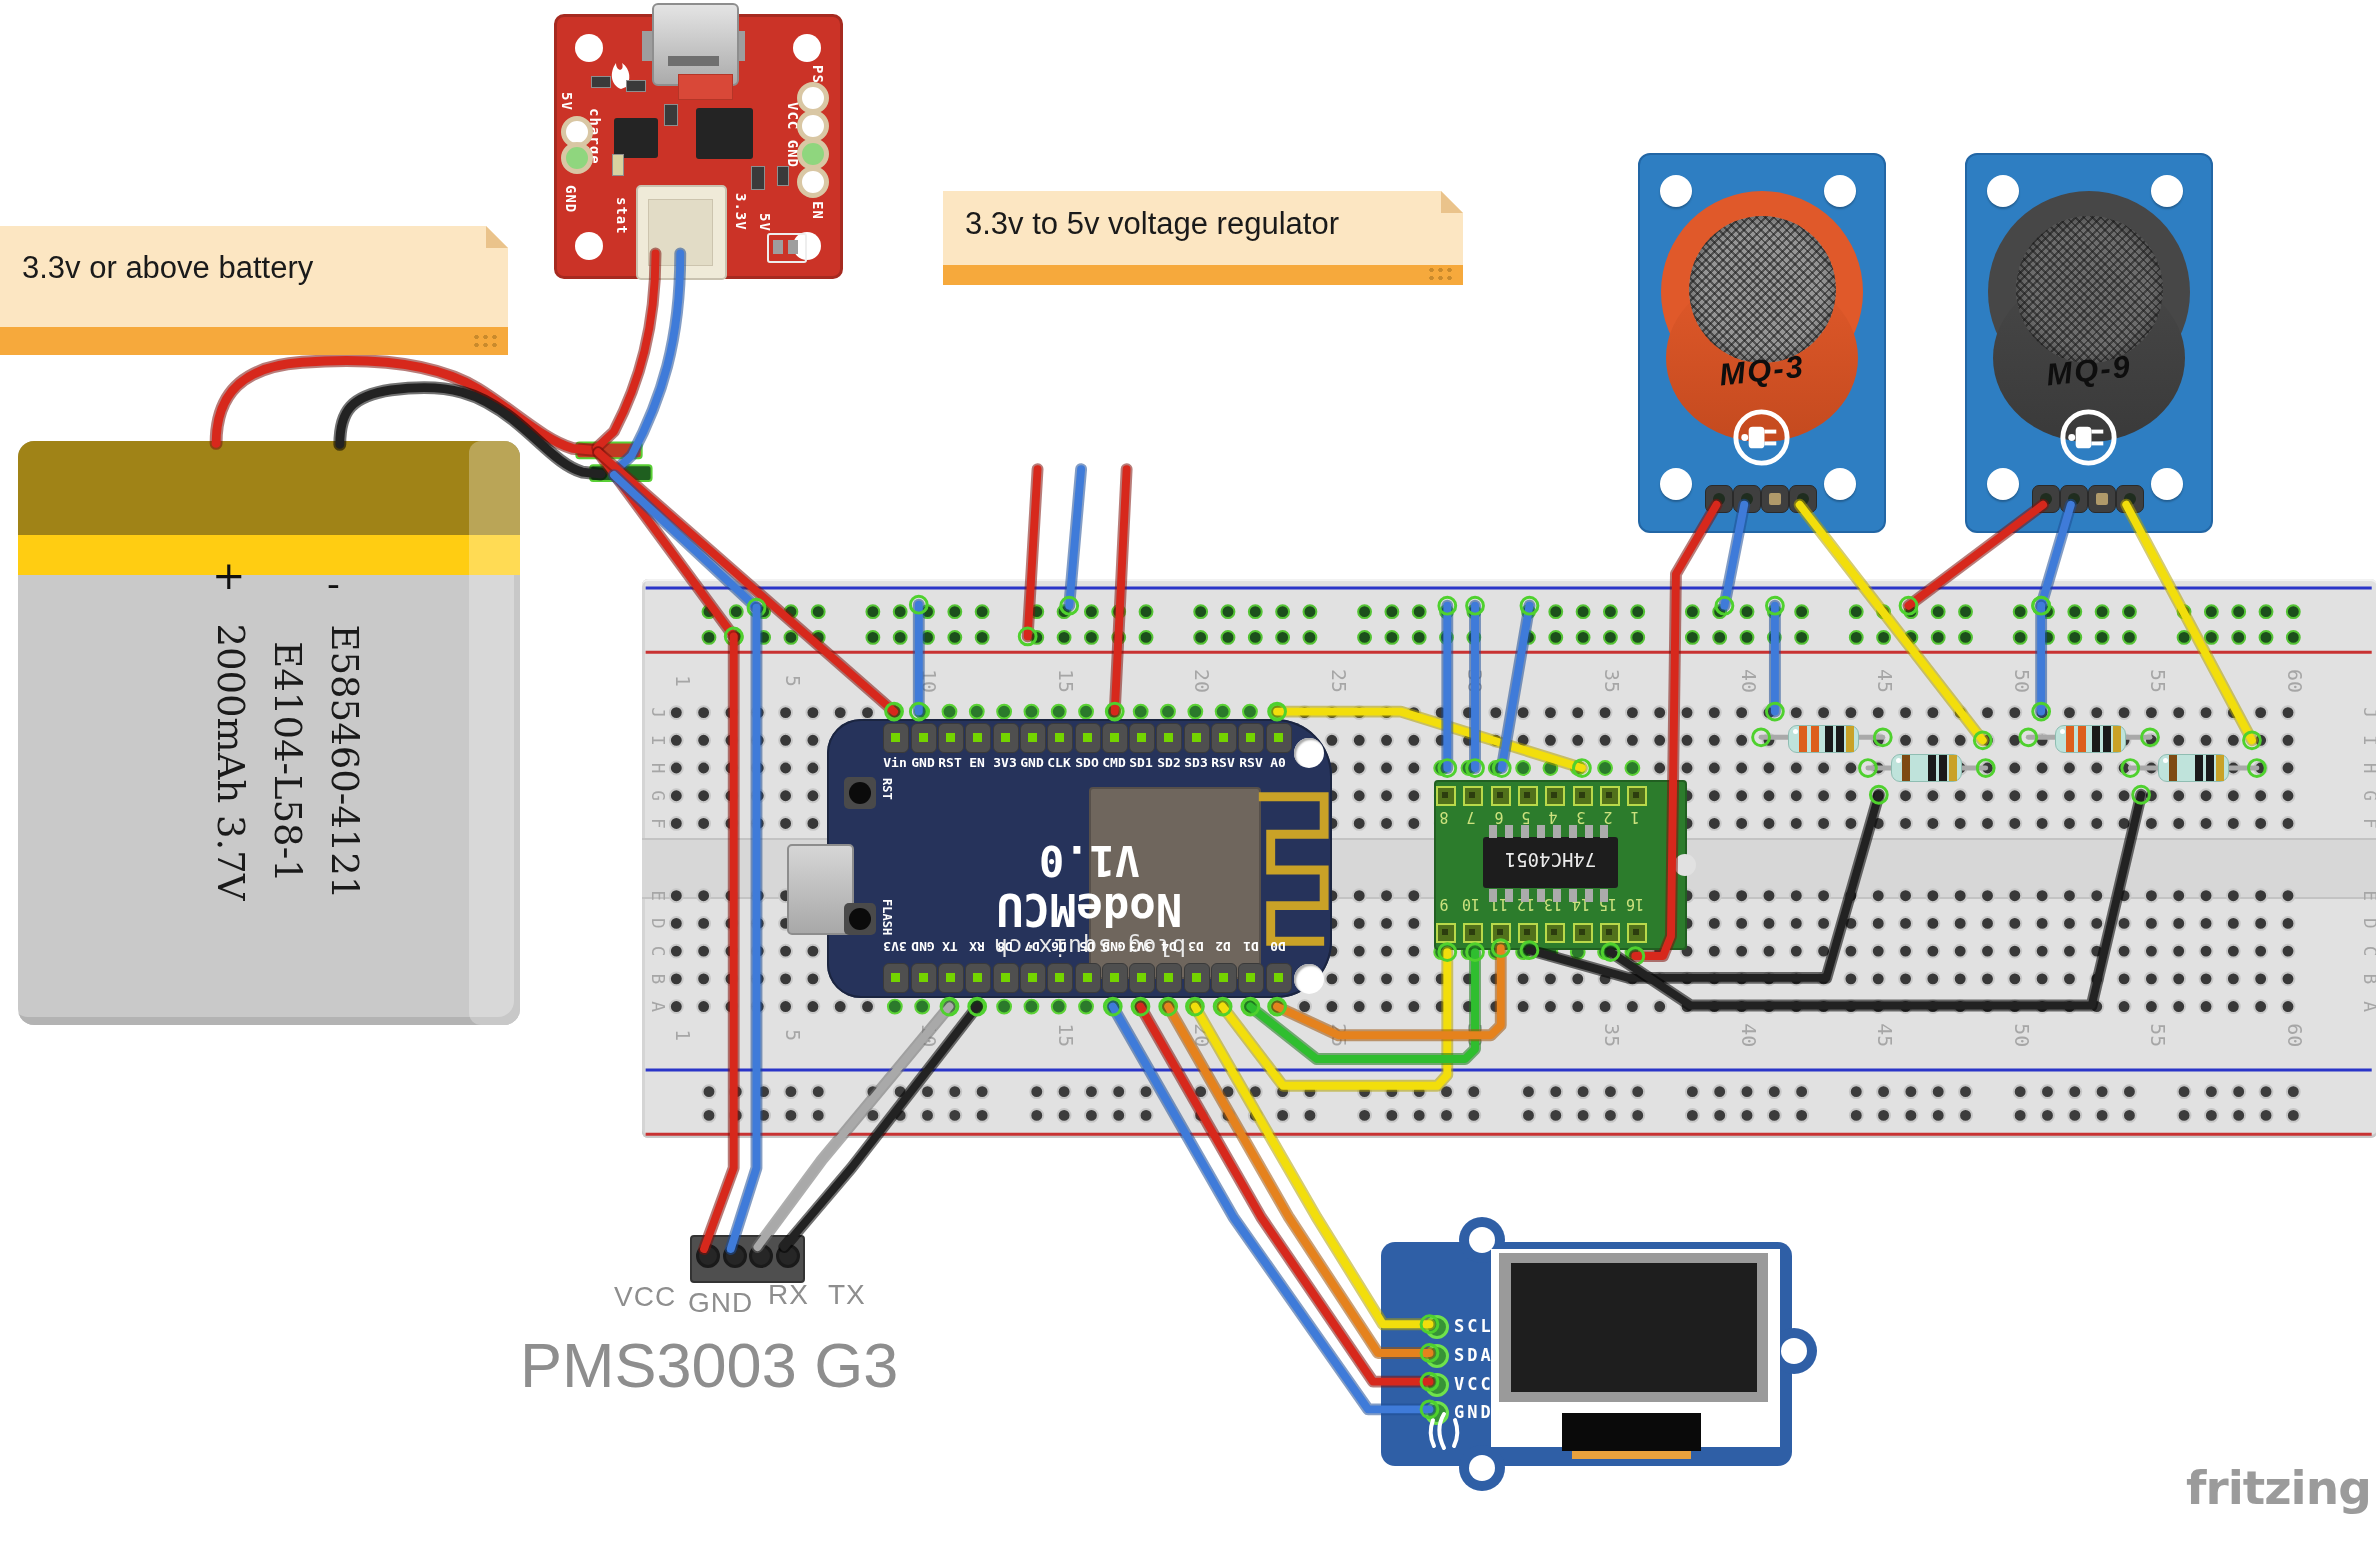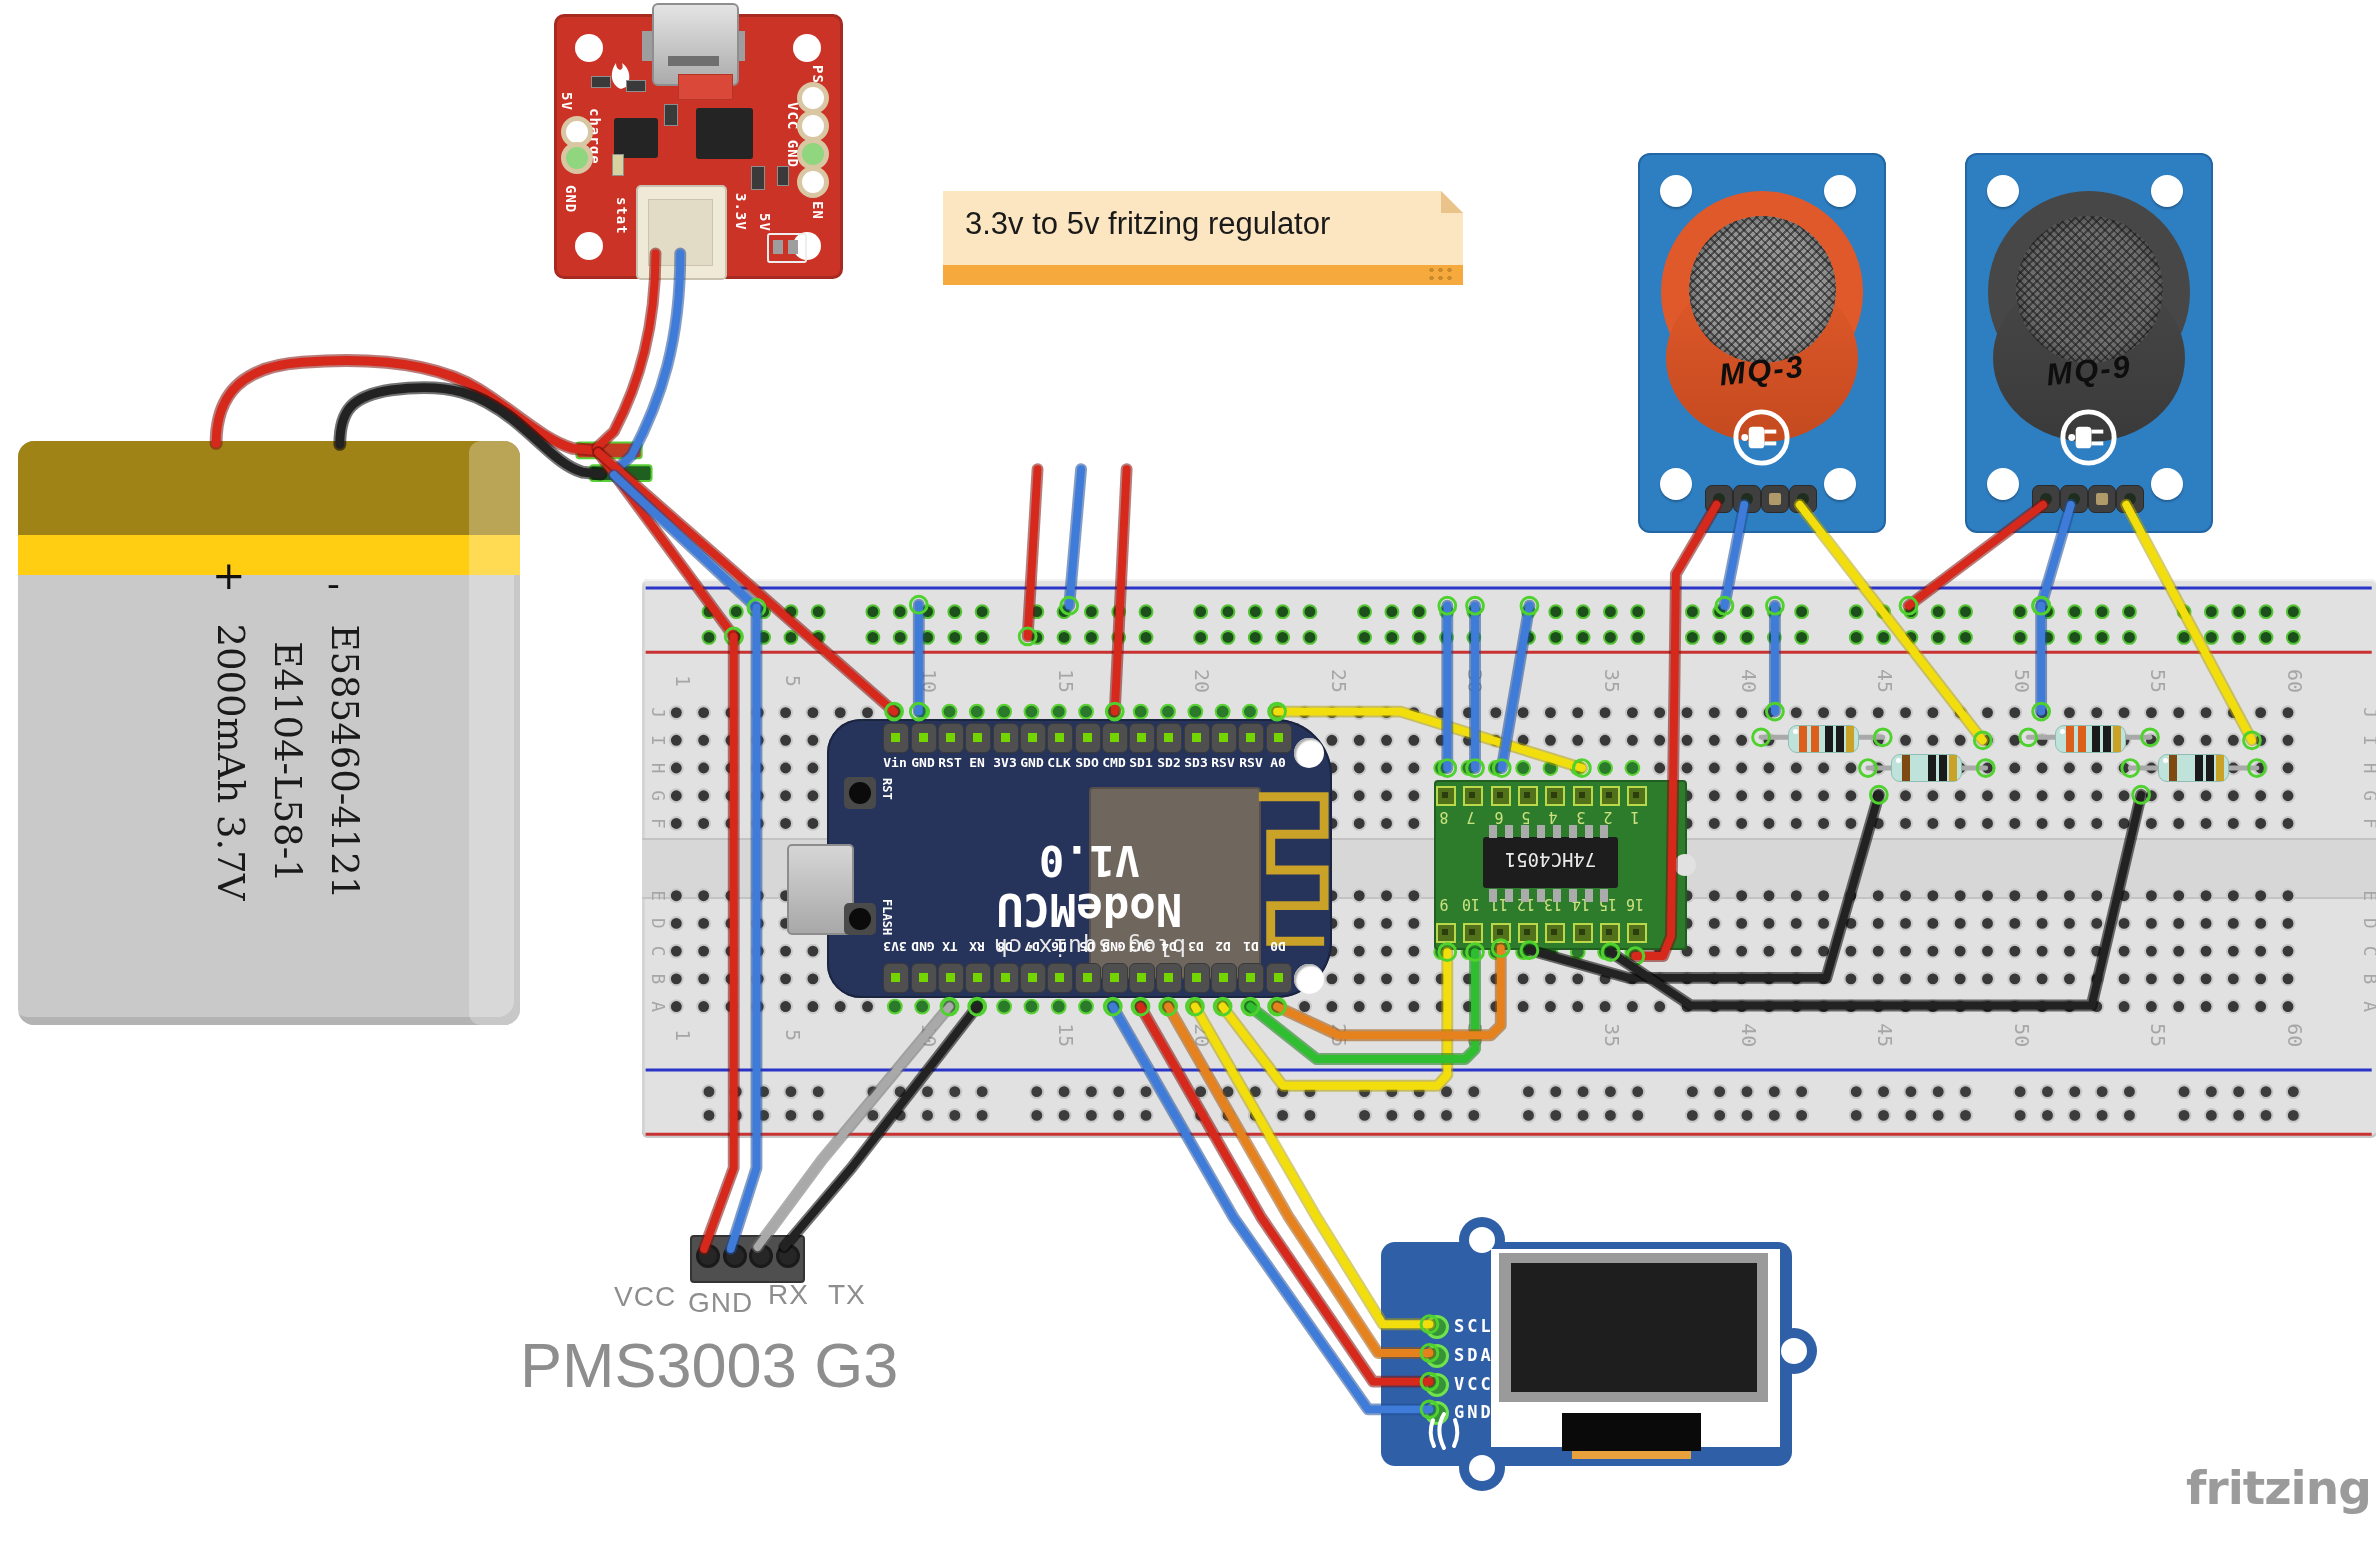--- a/index.html
+++ b/index.html
@@ -1568,22 +1568,29 @@
         <path d="M1545,960 L1645,988 L1845,988 L1898,803" fill="none" stroke="#222222" stroke-width="8" stroke-linecap="round" stroke-linejoin="round"></path>
         <circle cx="1545" cy="960" r="8.5" fill="none" stroke="#4FD12E" stroke-width="3"></circle>
         <circle cx="1898" cy="803" r="8.5" fill="none" stroke="#4FD12E" stroke-width="3"></circle>
         <path d="M1627,962 L1708,1016 L2113,1016 L2163,803" fill="none" stroke="#000000" stroke-width="12" stroke-linecap="round" stroke-linejoin="round" opacity="0.55"></path>
         <path d="M1627,962 L1708,1016 L2113,1016 L2163,803" fill="none" stroke="#222222" stroke-width="8" stroke-linecap="round" stroke-linejoin="round"></path>
         <circle cx="1627" cy="962" r="8.5" fill="none" stroke="#4FD12E" stroke-width="3"></circle>
         <circle cx="2163" cy="803" r="8.5" fill="none" stroke="#4FD12E" stroke-width="3"></circle>
       </g>
   </svg>
 
+  <div class="note" style="left:0;top:226px;width:508px;height:129px;">
+    <div class="ntext" style="top:24px;">3.3v or above battery</div>
+    <div class="bar" style="height:28px;"></div>
+    <div class="grip" style="bottom:6px;"></div>
+    <div class="foldw"></div>
+    <div class="foldd"></div>
+  </div>
   <div class="note" style="left:943px;top:191px;width:520px;height:94px;">
-    <div class="ntext" style="top:15px;">3.3v to 5v fritzing regulator</div>
+    <div class="ntext" style="top:15px;">3.3v to 5v voltage regulator</div>
     <div class="bar" style="height:20px;"></div>
     <div class="grip" style="bottom:3px;"></div>
     <div class="foldw"></div>
     <div class="foldd"></div>
   </div>
 
   <div id="watermark">fritzing</div>
 <div class="resistor" style="left:1788px;top:725px;z-index:10;">
       <div class="dot"></div>
       <b style="left:10px;background:#DD5F1C;"></b>

